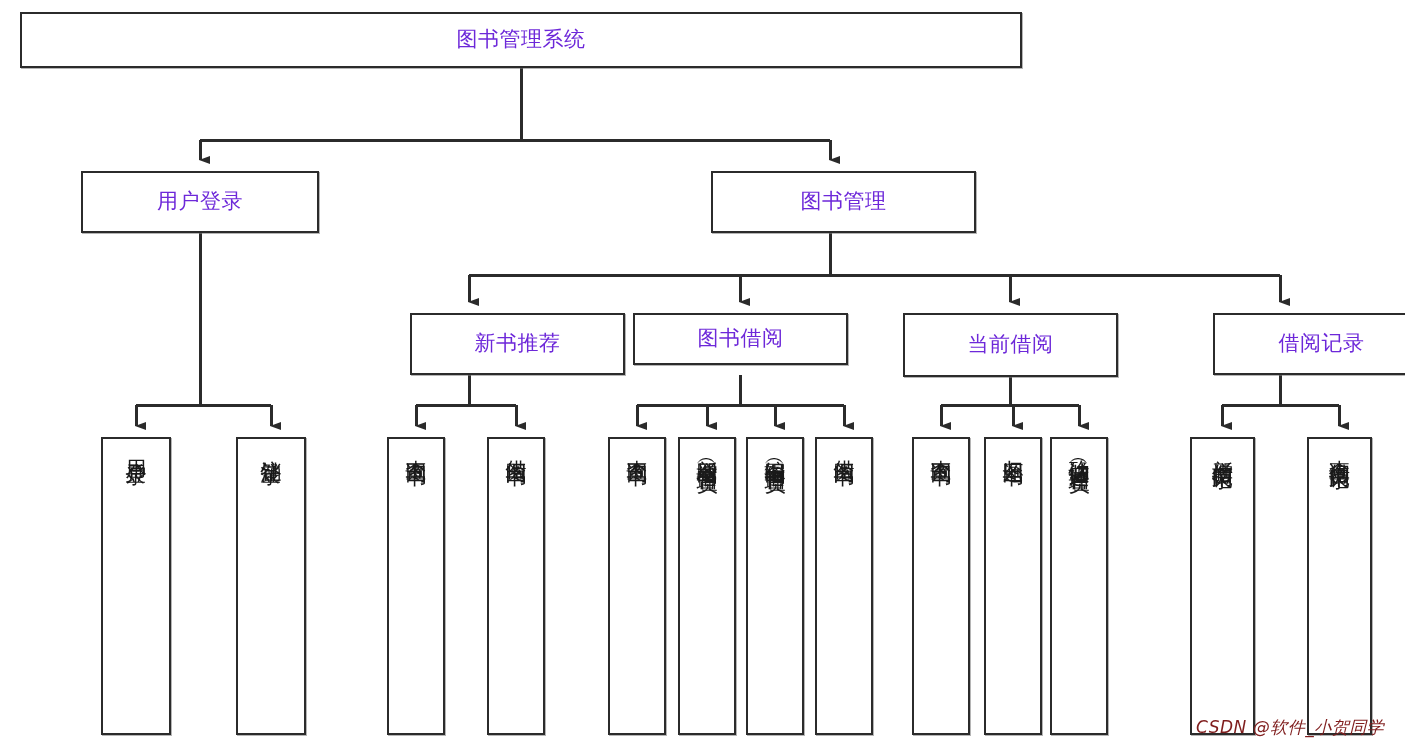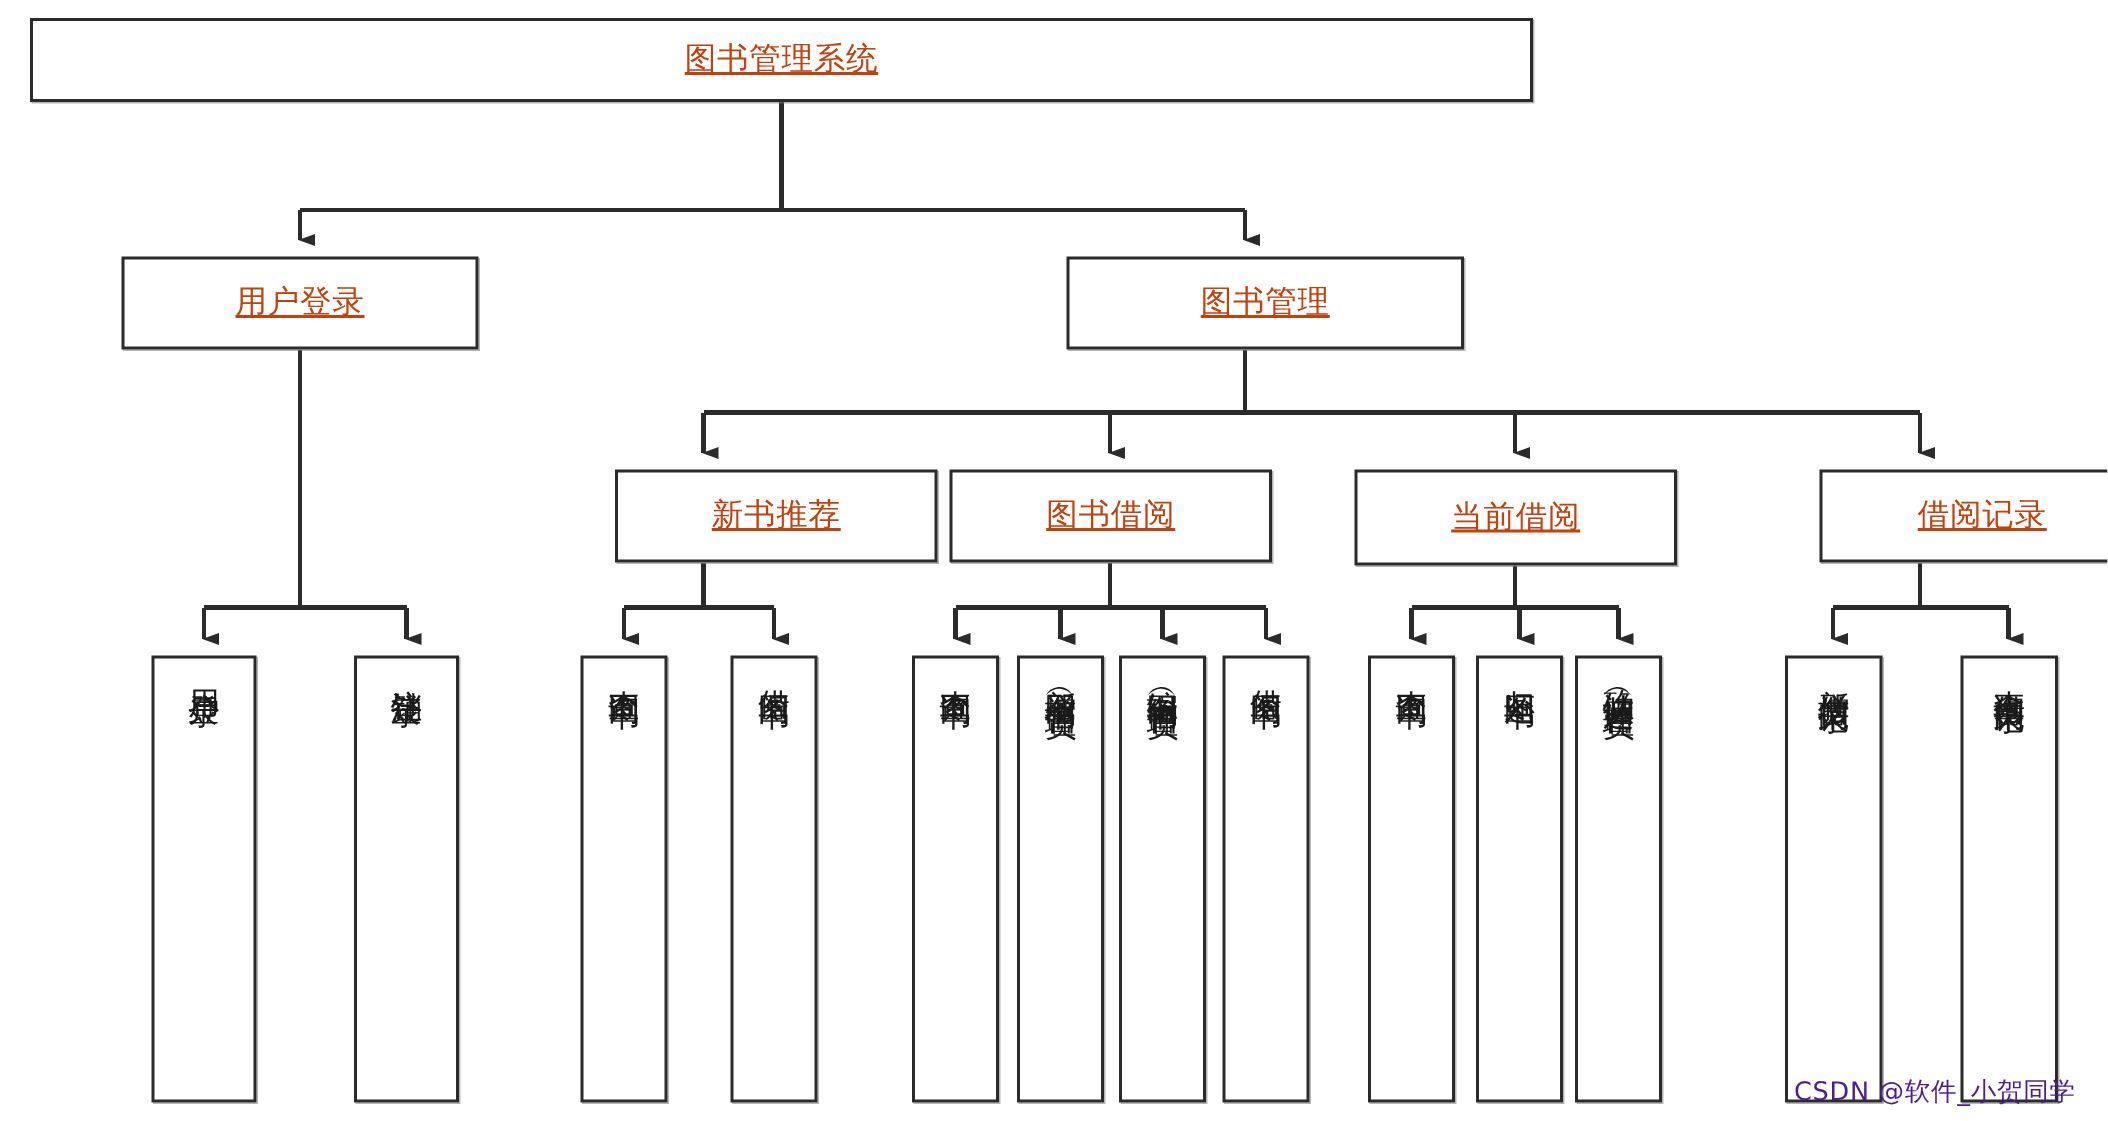--- a/index.html
+++ b/index.html
@@ -30,49 +30,49 @@
     box-sizing: border-box;
     border: 2px solid #2b2b2b;
     background: #ffffff;
     display: flex;
     align-items: center;
     justify-content: center;
     box-shadow: 1px 1px 0 rgba(120,120,120,0.55);
   }
   .node-label-h {
     font-size: 21px;
-    color: #c2410c;
+    color: #6d28d9;
     line-height: 1.1;
     letter-spacing: 0.5px;
     white-space: nowrap;
     text-align: center;
-    text-decoration: underline;
   }
   .node-box.vertical {
     align-items: flex-start;
     justify-content: center;
     padding-top: 4px;
   }
   .node-label-v {
     font-size: 21px;
     color: #1a1a1a;
     writing-mode: vertical-rl;
     text-orientation: upright;
     letter-spacing: 2px;
     line-height: 1.05;
     text-align: left;
     white-space: nowrap;
   }
   .watermark {
     position: absolute;
     font-size: 17px;
-    color: #4c1d95;
+    color: #7f1d1d;
     white-space: nowrap;
     letter-spacing: 0.5px;
     pointer-events: none;
+    font-style: italic;
   }
 </style>
 </head>
 <body>
 
 <div id="diagram-root">
 
   <svg class="diagram-canvas" viewBox="0 0 1405 747" xmlns="http://www.w3.org/2000/svg">
     <defs>
       <marker id="arrowhead" markerWidth="9" markerHeight="11" refX="4" refY="10" orient="auto" markerUnits="userSpaceOnUse">
@@ -130,21 +130,21 @@
   <div class="node-box" style="left:81px; top:171px; width:238px; height:62px;">
     <span class="node-label-h">用户登录</span>
   </div>
   <div class="node-box" style="left:711px; top:171px; width:265px; height:62px;">
     <span class="node-label-h">图书管理</span>
   </div>
 
   <div class="node-box" style="left:362px; top:313px; width:215px; height:62px;margin-left:48px;">
     <span class="node-label-h">新书推荐</span>
   </div>
-  <div class="node-box" style="left:633px; top:313px; width:215px; height:62px;">
+  <div class="node-box" style="left:633px; top:313px; width:215px; height:52px;">
     <span class="node-label-h">图书借阅</span>
   </div>
   <div class="node-box" style="left:903px; top:313px; width:215px; height:64px;">
     <span class="node-label-h">当前借阅</span>
   </div>
   <div class="node-box" style="left:1213px; top:313px; width:217px; height:62px;">
     <span class="node-label-h">借阅记录</span>
   </div>
 
   <div class="node-box vertical" style="left:101px; top:437px; width:70px; height:298px;">

